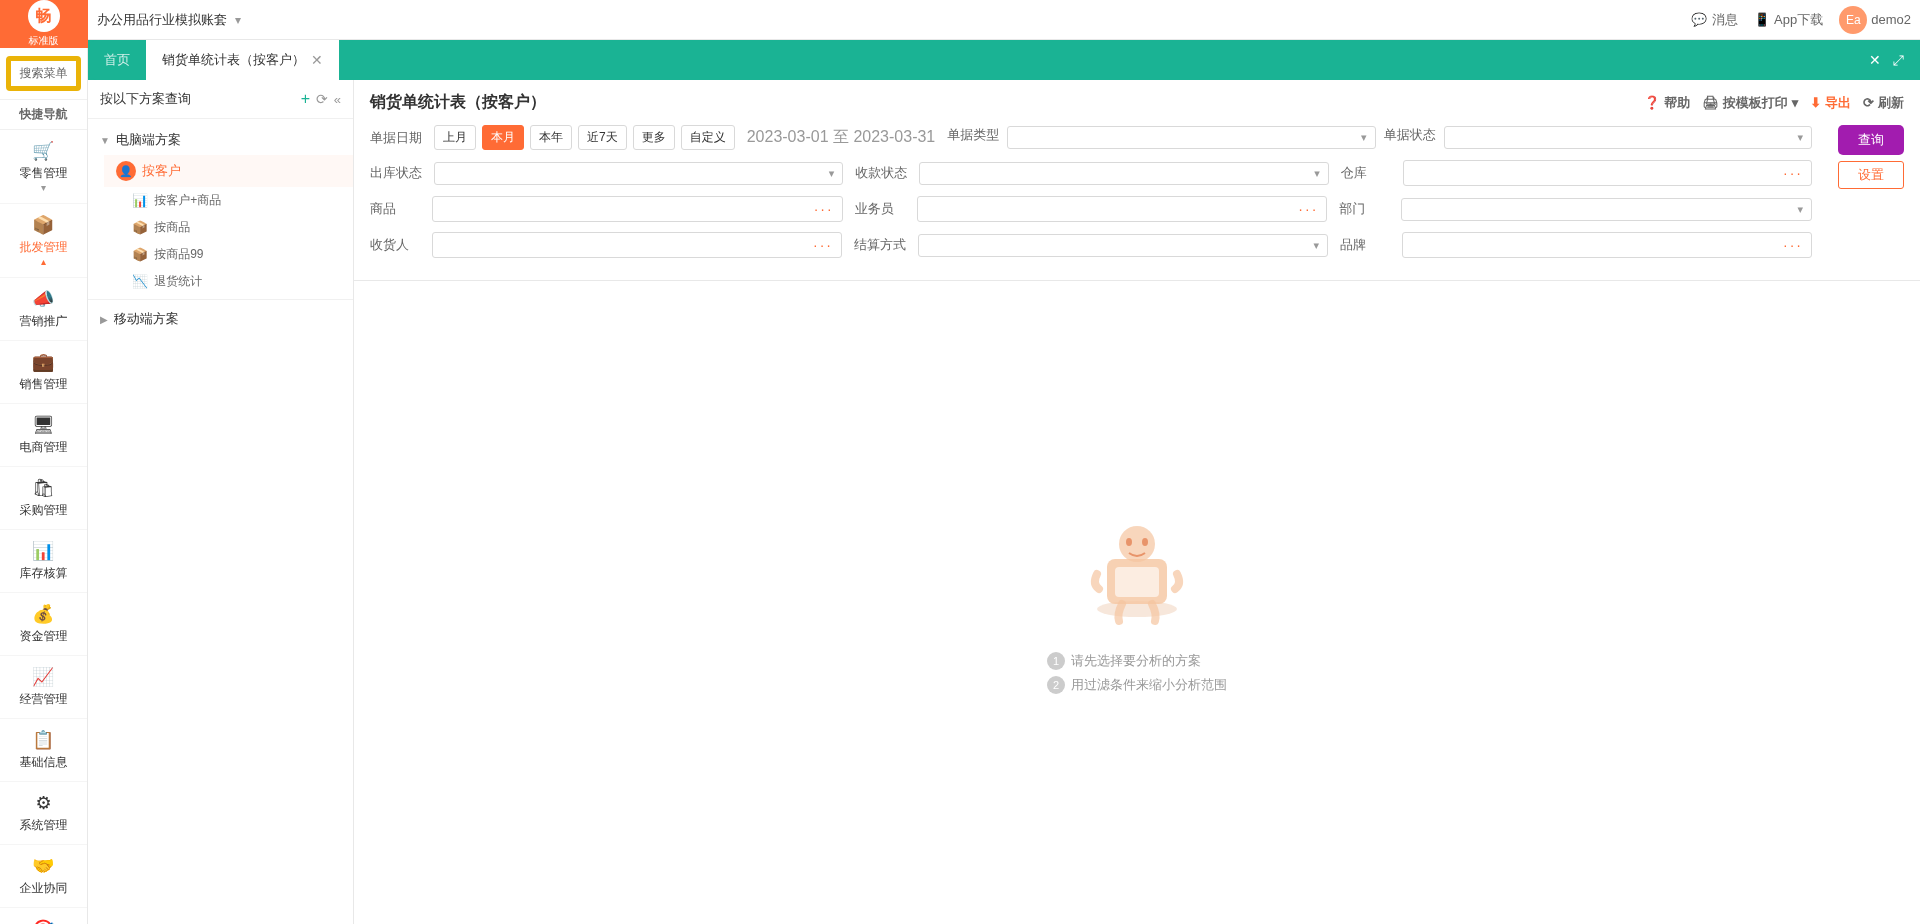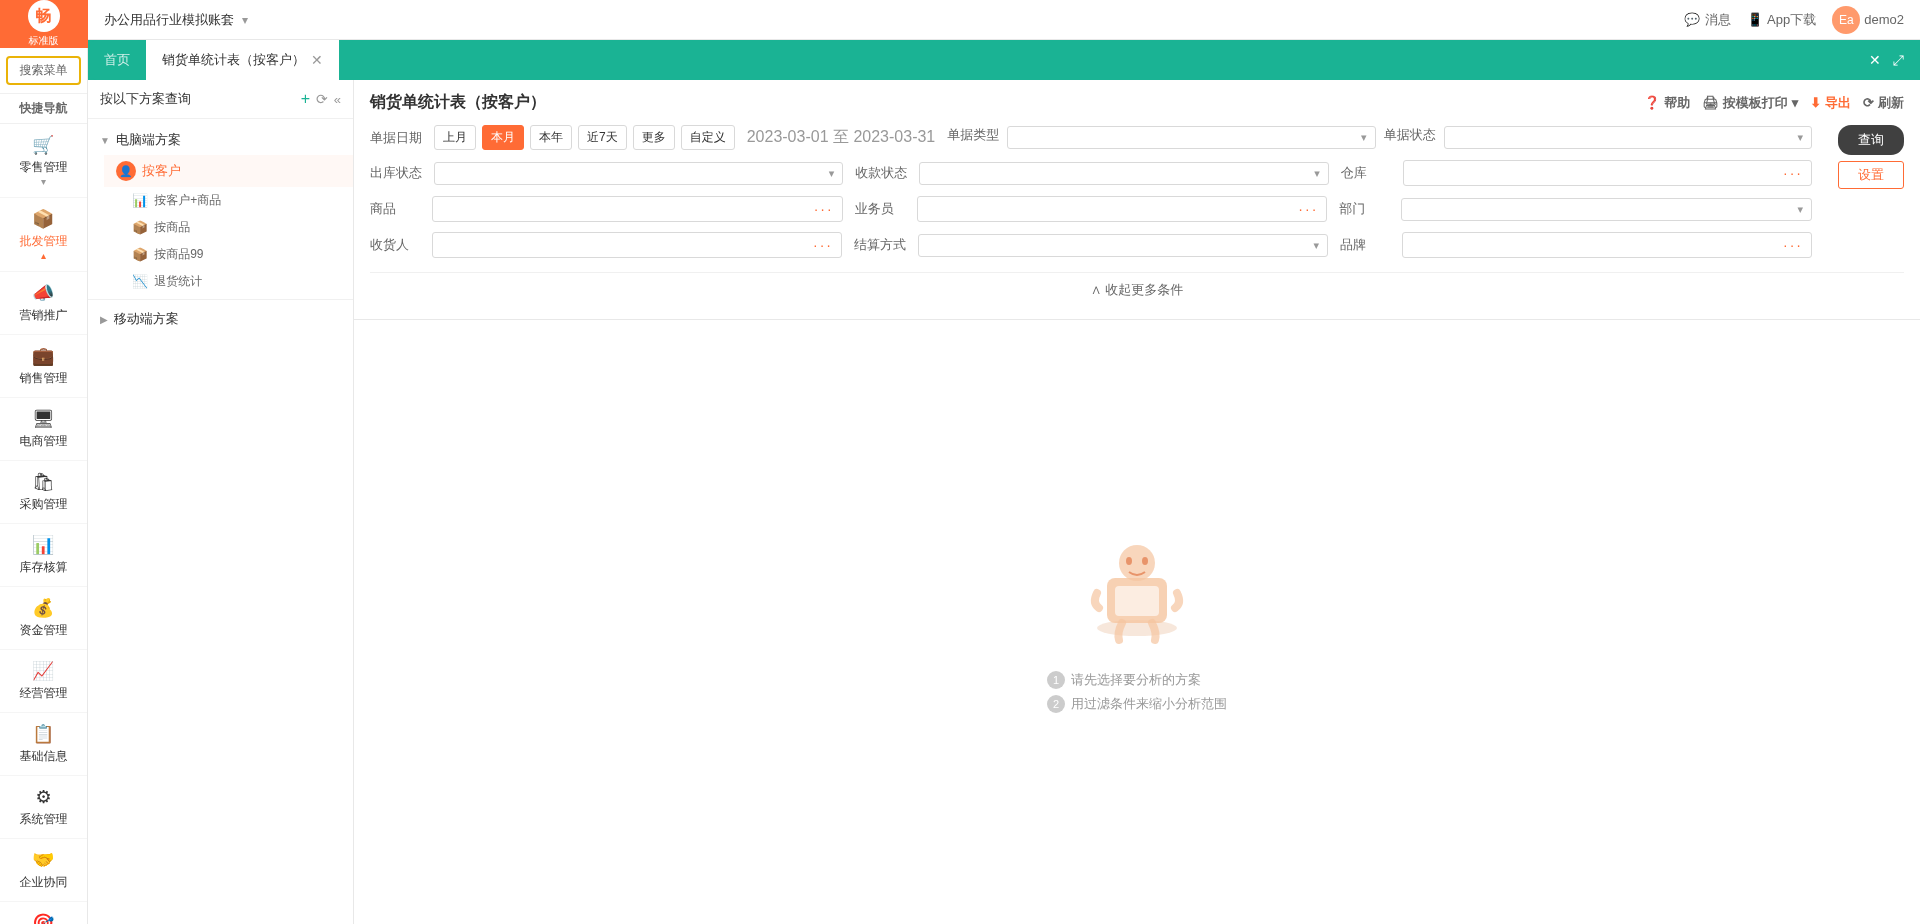--- a/index.html
+++ b/index.html
@@ -5,34 +5,34 @@
     * { box-sizing: border-box; margin: 0; padding: 0; }
     body { font-family: 'Microsoft YaHei', Arial, sans-serif; font-size: 13px; background: #f5f5f5; color: #333; display: flex; height: 924px; overflow: hidden; }
 
     
     .sidebar { width: 88px; background: #fff; border-right: 1px solid #e8e8e8; display: flex; flex-direction: column; align-items: center; padding-top: 0; flex-shrink: 0; }
     .sidebar-logo { width: 88px; height: 56px; background: #ff6b35; display: flex; flex-direction: column; align-items: center; justify-content: center; }
     .sidebar-logo-icon { width: 32px; height: 32px; background: #fff; border-radius: 50%; display: flex; align-items: center; justify-content: center; }
     .sidebar-logo-icon span { font-size: 16px; color: #ff6b35; font-weight: bold; }
     .sidebar-logo-text { font-size: 10px; color: #fff; margin-top: 2px; }
     .sidebar-search { width: 100%; padding: 8px 6px; border-bottom: 1px solid #f0f0f0; }
-    .sidebar-search-btn { width: 100%; background: none; border: 2px solid #eab308; border-radius: 4px; padding: 4px; font-size: 12px; color: #666; cursor: pointer; text-align: center; }
+    .sidebar-search-btn { width: 100%; background: none; border: 5px solid #eab308; border-radius: 4px; padding: 4px; font-size: 12px; color: #666; cursor: pointer; text-align: center; }
     .sidebar-nav-label { width: 100%; text-align: center; padding: 6px 2px; border-bottom: 1px solid #f0f0f0; }
     .sidebar-nav-label span { font-size: 12px; color: #666; font-weight: bold; }
     .sidebar-item { width: 100%; padding: 10px 4px; display: flex; flex-direction: column; align-items: center; cursor: pointer; border-bottom: 1px solid #f5f5f5; }
     .sidebar-item.active { color: #ff6b35; }
     .sidebar-item .icon { font-size: 18px; margin-bottom: 3px; }
     .sidebar-item .label { font-size: 12px; color: #333; }
     .sidebar-item.active .label { color: #ff6b35; }
 
     
     .main { flex: 1; display: flex; flex-direction: column; overflow: hidden; }
 
     
-    .top-nav { height: 40px; background: #fff; border-bottom: 1px solid #e8e8e8; display: flex; align-items: center; justify-content: space-between; padding: 0 16px; flex-shrink: 0; }
+    .top-nav { height: 40px; background: #fff; border-bottom: 1px solid #e8e8e8; display: flex; align-items: center; justify-content: space-between; padding: 0 9px; flex-shrink: 0; }
     .top-nav-left { display: flex; align-items: center; gap: 8px; }
     .top-nav-title { font-size: 13px; color: #333; }
     .top-nav-arrow { color: #999; font-size: 12px; }
     .top-nav-right { display: flex; align-items: center; gap: 16px; }
     .top-nav-btn { display: flex; align-items: center; gap: 4px; color: #666; font-size: 13px; cursor: pointer; }
     .user-avatar { width: 28px; height: 28px; border-radius: 50%; background: #ff9a6c; display: flex; align-items: center; justify-content: center; color: #fff; font-size: 12px; }
 
     
     .tab-bar { height: 40px; background: #1ab394; display: flex; align-items: center; padding: 0 0; flex-shrink: 0; }
     .tab { height: 40px; display: flex; align-items: center; padding: 0 16px; cursor: pointer; color: rgba(255,255,255,0.8); font-size: 13px; gap: 6px; border-radius: 9px; }
@@ -72,21 +72,21 @@
     .filter-row { display: flex; align-items: center; gap: 12px; margin-bottom: 10px; }
     .filter-label { font-size: 13px; color: #666; white-space: nowrap; min-width: 50px; }
     .date-filter { display: flex; align-items: flex-end; gap: 6px; }
     .date-btn { padding: 3px 8px; font-size: 12px; border: 1px solid #d9d9d9; border-radius: 3px; background: #fff; cursor: pointer; color: #333; }
     .date-btn.active { background: #ff6b35; color: #fff; border-color: #ff6b35; }
     .date-range { font-size: 16px; color: #999; }
     .filter-select { flex: 1; border: 1px solid #d9d9d9; border-radius: 3px; padding: 4px 8px; font-size: 13px; display: flex; align-items: center; justify-content: space-between; background: #fff; cursor: pointer; }
     .filter-select .select-arrow { color: #999; font-size: 11px; }
     .filter-select .select-dots { color: #ff6b35; font-size: 14px; letter-spacing: 2px; }
     .action-btns { display: flex; flex-direction: column; gap: 6px; margin-left: 8px; }
-    .btn-query { background: #404040; color: #fff; border: none; border-radius: 13px; padding: 6px 20px; font-size: 13px; cursor: pointer; }
+    .btn-query { background: #a21caf; color: #fff; border: none; border-radius: 5px; padding: 6px 20px; font-size: 13px; cursor: pointer; }
     .btn-settings { background: #fff; color: #ff6b35; border: 1px solid #ff6b35; border-radius: 3px; padding: 4px 16px; font-size: 13px; cursor: pointer; }
     .collapse-btn { text-align: center; padding: 8px; color: #666; font-size: 13px; cursor: pointer; background: #fff; border-top: 1px solid #f0f0f0; margin-top: 4px; }
 
     
     .empty-state { flex: 1; display: flex; flex-direction: column; align-items: center; justify-content: center; background: #fff; margin: 0; }
     .empty-icon { width: 120px; height: 120px; margin-bottom: 20px; }
     .empty-steps { list-style: none; }
     .empty-steps li { color: #999; font-size: 13px; padding: 3px 0; display: flex; align-items: center; gap: 6px; }
     .empty-steps li .step-num { width: 18px; height: 18px; border-radius: 50%; background: #ccc; display: flex; align-items: center; justify-content: center; color: #fff; font-size: 11px; flex-shrink: 0; }
   </style>
@@ -364,21 +364,20 @@
               </div>
             </div>
           </div>
 
           <div class="action-btns">
             <button class="btn-query">查询</button>
             <button class="btn-settings">设置</button>
           </div>
         </div>
 
-        <div class="collapse-btn">∧ 收起更多条件</div>
       </div>
 
       <div class="empty-state">
         <div class="empty-icon">
           <svg viewBox="0 0 120 120" xmlns="http://www.w3.org/2000/svg">
             <ellipse cx="60" cy="100" rx="40" ry="8" fill="#f0d0b8" opacity="0.5"></ellipse>
             <rect x="30" y="50" width="60" height="45" rx="8" fill="#f5c5a0" opacity="0.8"></rect>
             <rect x="38" y="58" width="44" height="30" rx="4" fill="#fff" opacity="0.6"></rect>
             <circle cx="60" cy="35" r="18" fill="#f5c5a0" opacity="0.7"></circle>
             <ellipse cx="52" cy="33" rx="3" ry="4" fill="#e8946a"></ellipse>

